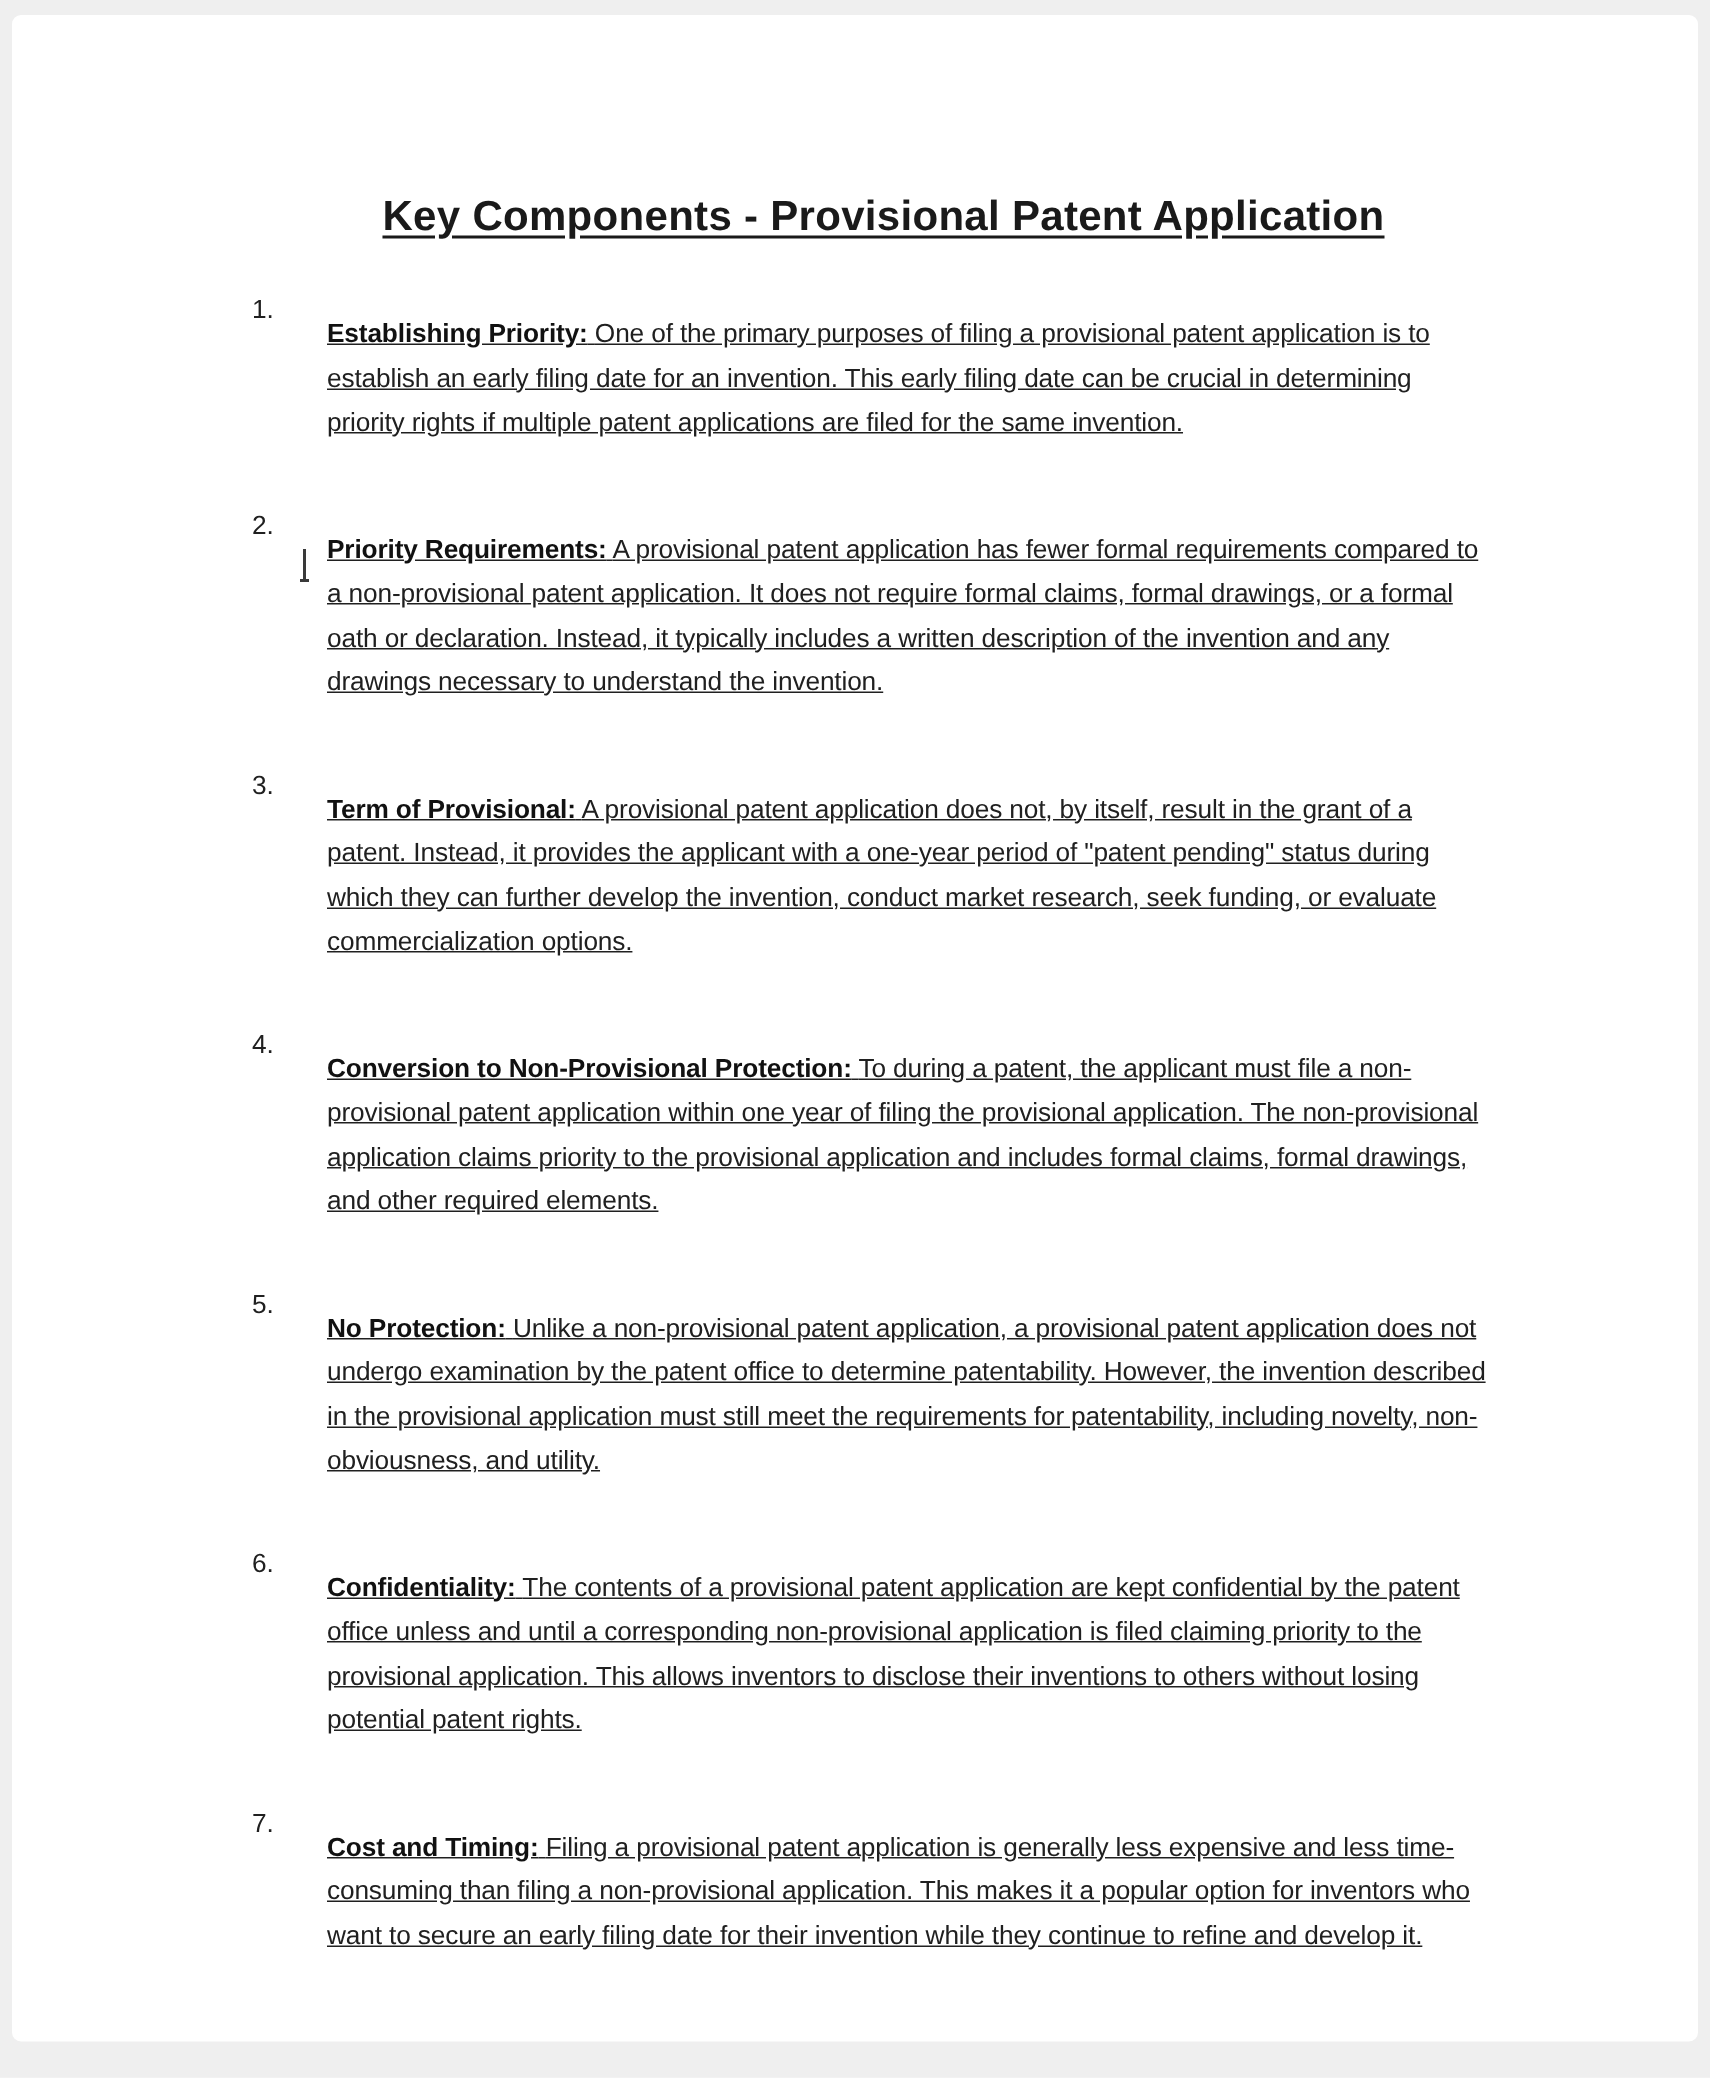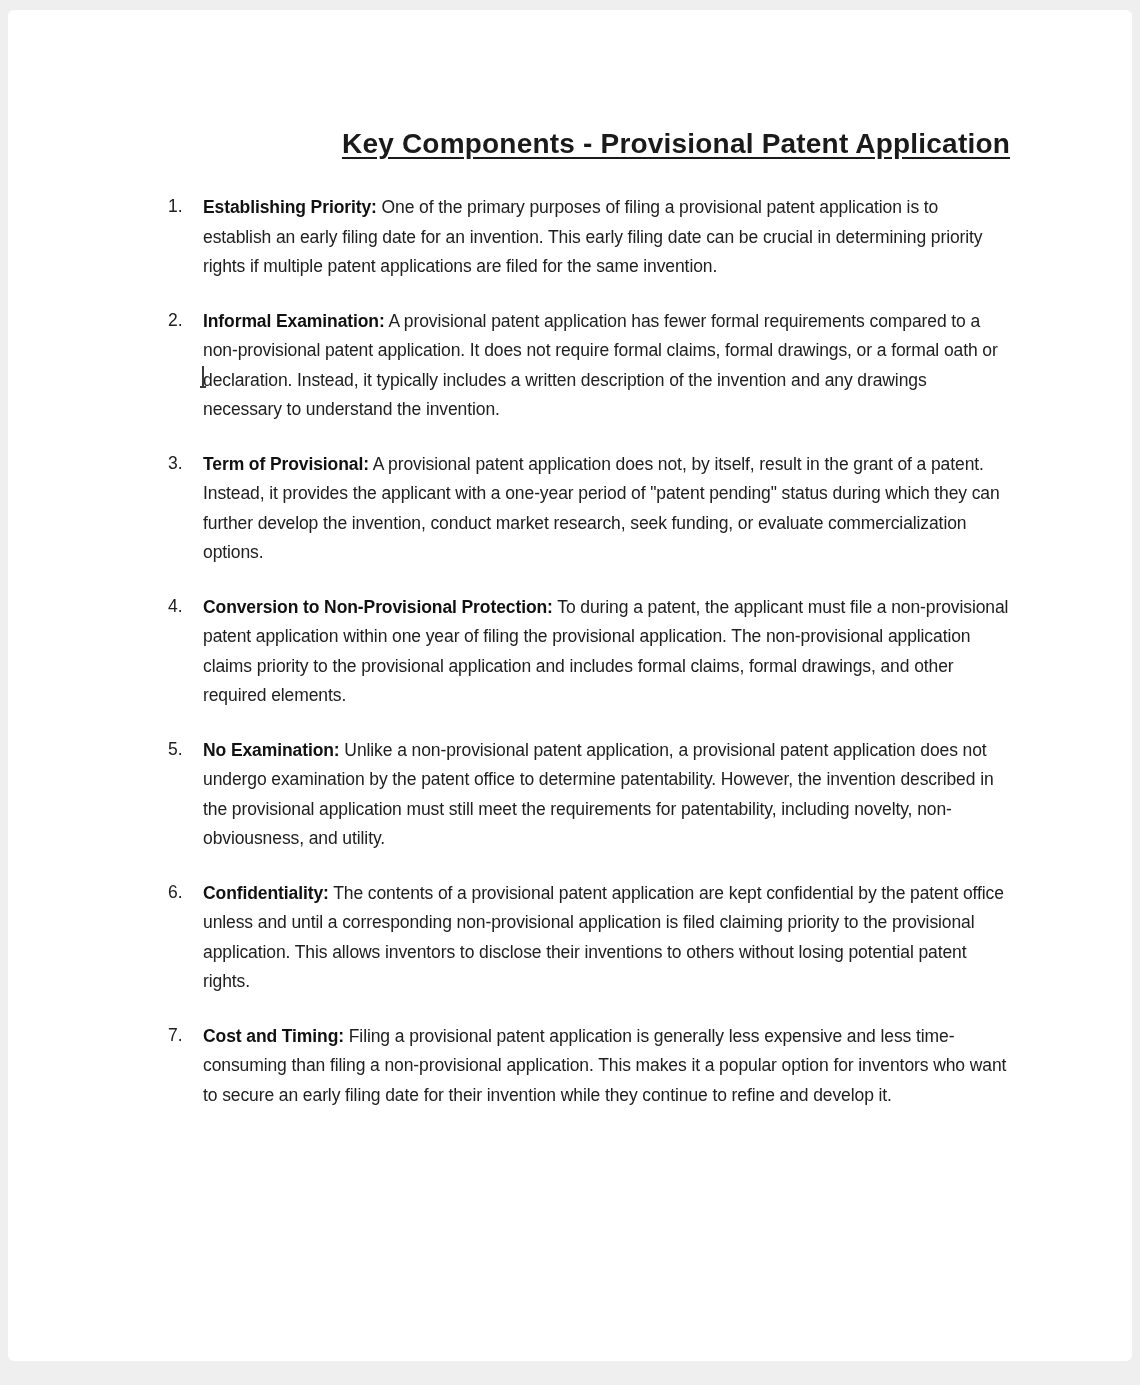--- a/index.html
+++ b/index.html
@@ -26,21 +26,21 @@
     box-sizing: border-box;
     padding: 118px 122px 0 160px;
     color: #202020;
   }
   .title {
     font-size: 28px;
     font-weight: 700;
     color: #1a1a1a;
     text-decoration: underline;
     text-underline-offset: 4px;
-    text-align: right;
+    text-align: center;
     margin: 0 0 32px 0;
     letter-spacing: 0.2px;
   }
   .list {
     margin: 0;
     padding: 0;
   }
   .item {
     display: flex;
     align-items: flex-start;
@@ -49,21 +49,22 @@
     line-height: 29.5px;
     letter-spacing: -0.1px;
   }
   .num {
     flex: 0 0 34px;
     width: 34px;
     color: #202020;
   }
   .text {
     flex: 1 1 auto;
-    margin: 1px;
+    margin: 16px;
+    text-decoration: underline;
   }
   .text b {
     font-weight: 700;
     color: #111111;
   }
   .caret {
     position: absolute;
     left: 194px;
     top: 356px;
     width: 2px;
@@ -90,36 +91,36 @@
 
     <div class="list">
 
       <div class="item">
         <span class="num">1.</span>
         <p class="text"><b>Establishing Priority:</b> <span>One of the primary purposes of filing a provisional patent application is to establish an early filing date for an invention. This early filing date can be crucial in determining priority rights if multiple patent applications are filed for the same invention.</span></p>
       </div>
 
       <div class="item">
         <span class="num">2.</span>
-        <p class="text"><b>Informal Examination:</b> <span>A provisional patent application has fewer formal requirements compared to a non-provisional patent application. It does not require formal claims, formal drawings, or a formal oath or declaration. Instead, it typically includes a written description of the invention and any drawings necessary to understand the invention.</span></p>
+        <p class="text"><b>Priority Requirements:</b> <span>A provisional patent application has fewer formal requirements compared to a non-provisional patent application. It does not require formal claims, formal drawings, or a formal oath or declaration. Instead, it typically includes a written description of the invention and any drawings necessary to understand the invention.</span></p>
       </div>
 
       <div class="item">
         <span class="num">3.</span>
         <p class="text"><b>Term of Provisional:</b> <span>A provisional patent application does not, by itself, result in the grant of a patent. Instead, it provides the applicant with a one-year period of "patent pending" status during which they can further develop the invention, conduct market research, seek funding, or evaluate commercialization options.</span></p>
       </div>
 
       <div class="item">
         <span class="num">4.</span>
         <p class="text"><b>Conversion to Non-Provisional Protection:</b> <span>To during a patent, the applicant must file a non-provisional patent application within one year of filing the provisional application. The non-provisional application claims priority to the provisional application and includes formal claims, formal drawings, and other required elements.</span></p>
       </div>
 
       <div class="item">
         <span class="num">5.</span>
-        <p class="text"><b>No Examination:</b> <span>Unlike a non-provisional patent application, a provisional patent application does not undergo examination by the patent office to determine patentability. However, the invention described in the provisional application must still meet the requirements for patentability, including novelty, non-obviousness, and utility.</span></p>
+        <p class="text"><b>No Protection:</b> <span>Unlike a non-provisional patent application, a provisional patent application does not undergo examination by the patent office to determine patentability. However, the invention described in the provisional application must still meet the requirements for patentability, including novelty, non-obviousness, and utility.</span></p>
       </div>
 
       <div class="item">
         <span class="num">6.</span>
         <p class="text"><b>Confidentiality:</b> <span>The contents of a provisional patent application are kept confidential by the patent office unless and until a corresponding non-provisional application is filed claiming priority to the provisional application. This allows inventors to disclose their inventions to others without losing potential patent rights.</span></p>
       </div>
 
       <div class="item">
         <span class="num">7.</span>
         <p class="text"><b>Cost and Timing:</b> <span>Filing a provisional patent application is generally less expensive and less time-consuming than filing a non-provisional application. This makes it a popular option for inventors who want to secure an early filing date for their invention while they continue to refine and develop it.</span></p>

